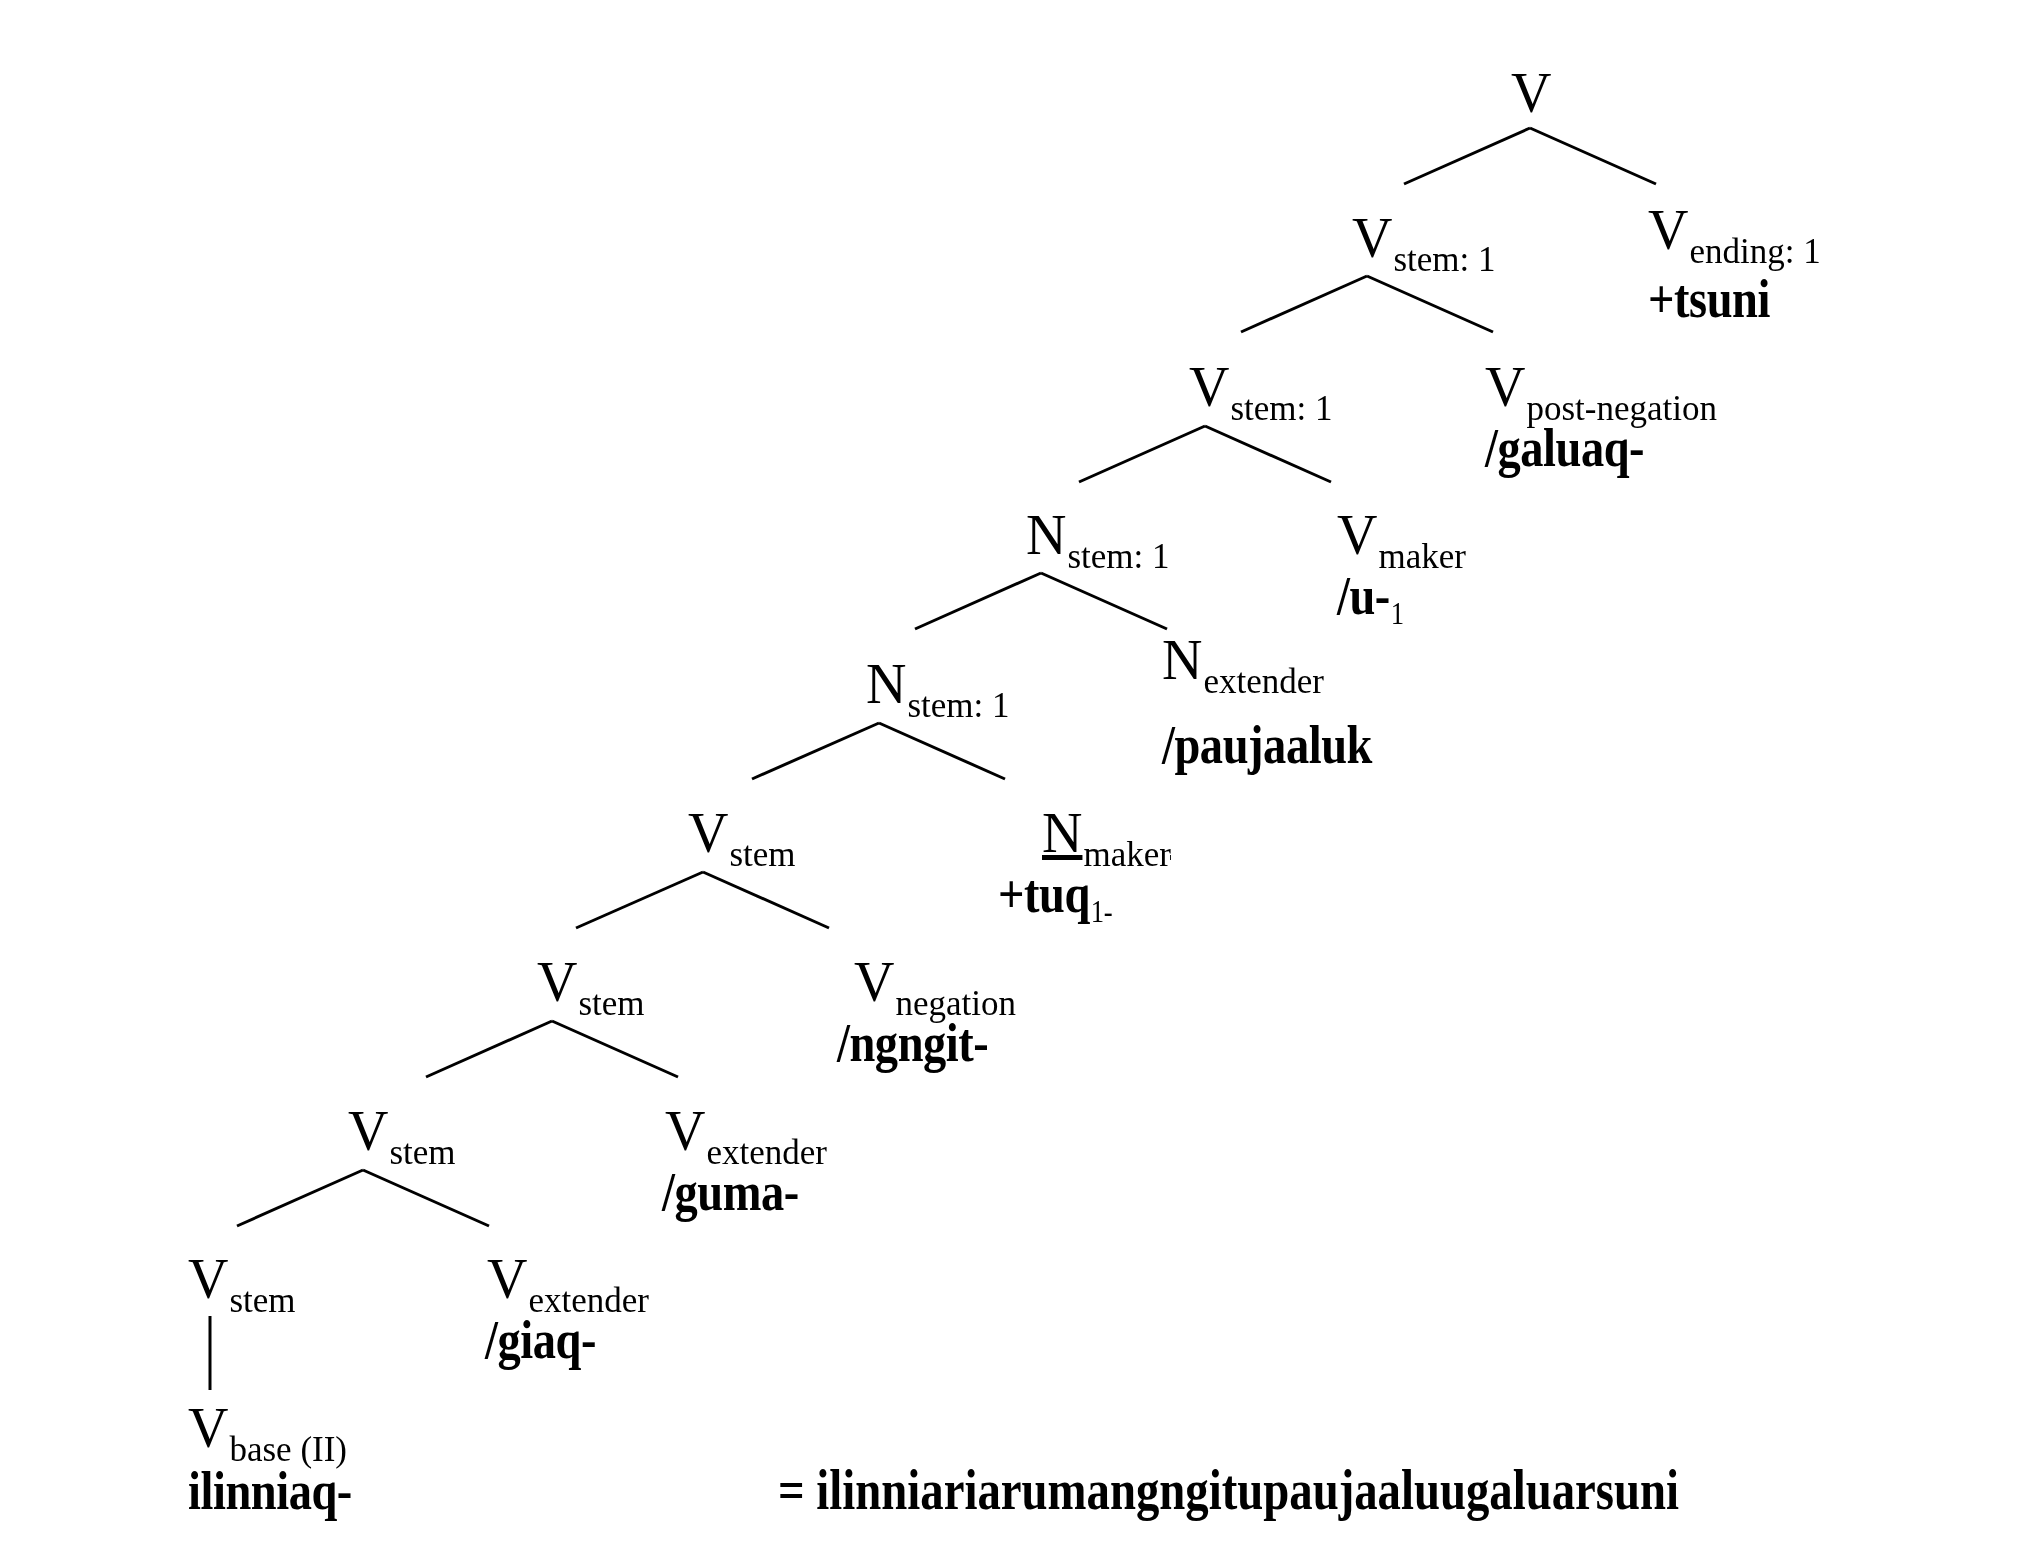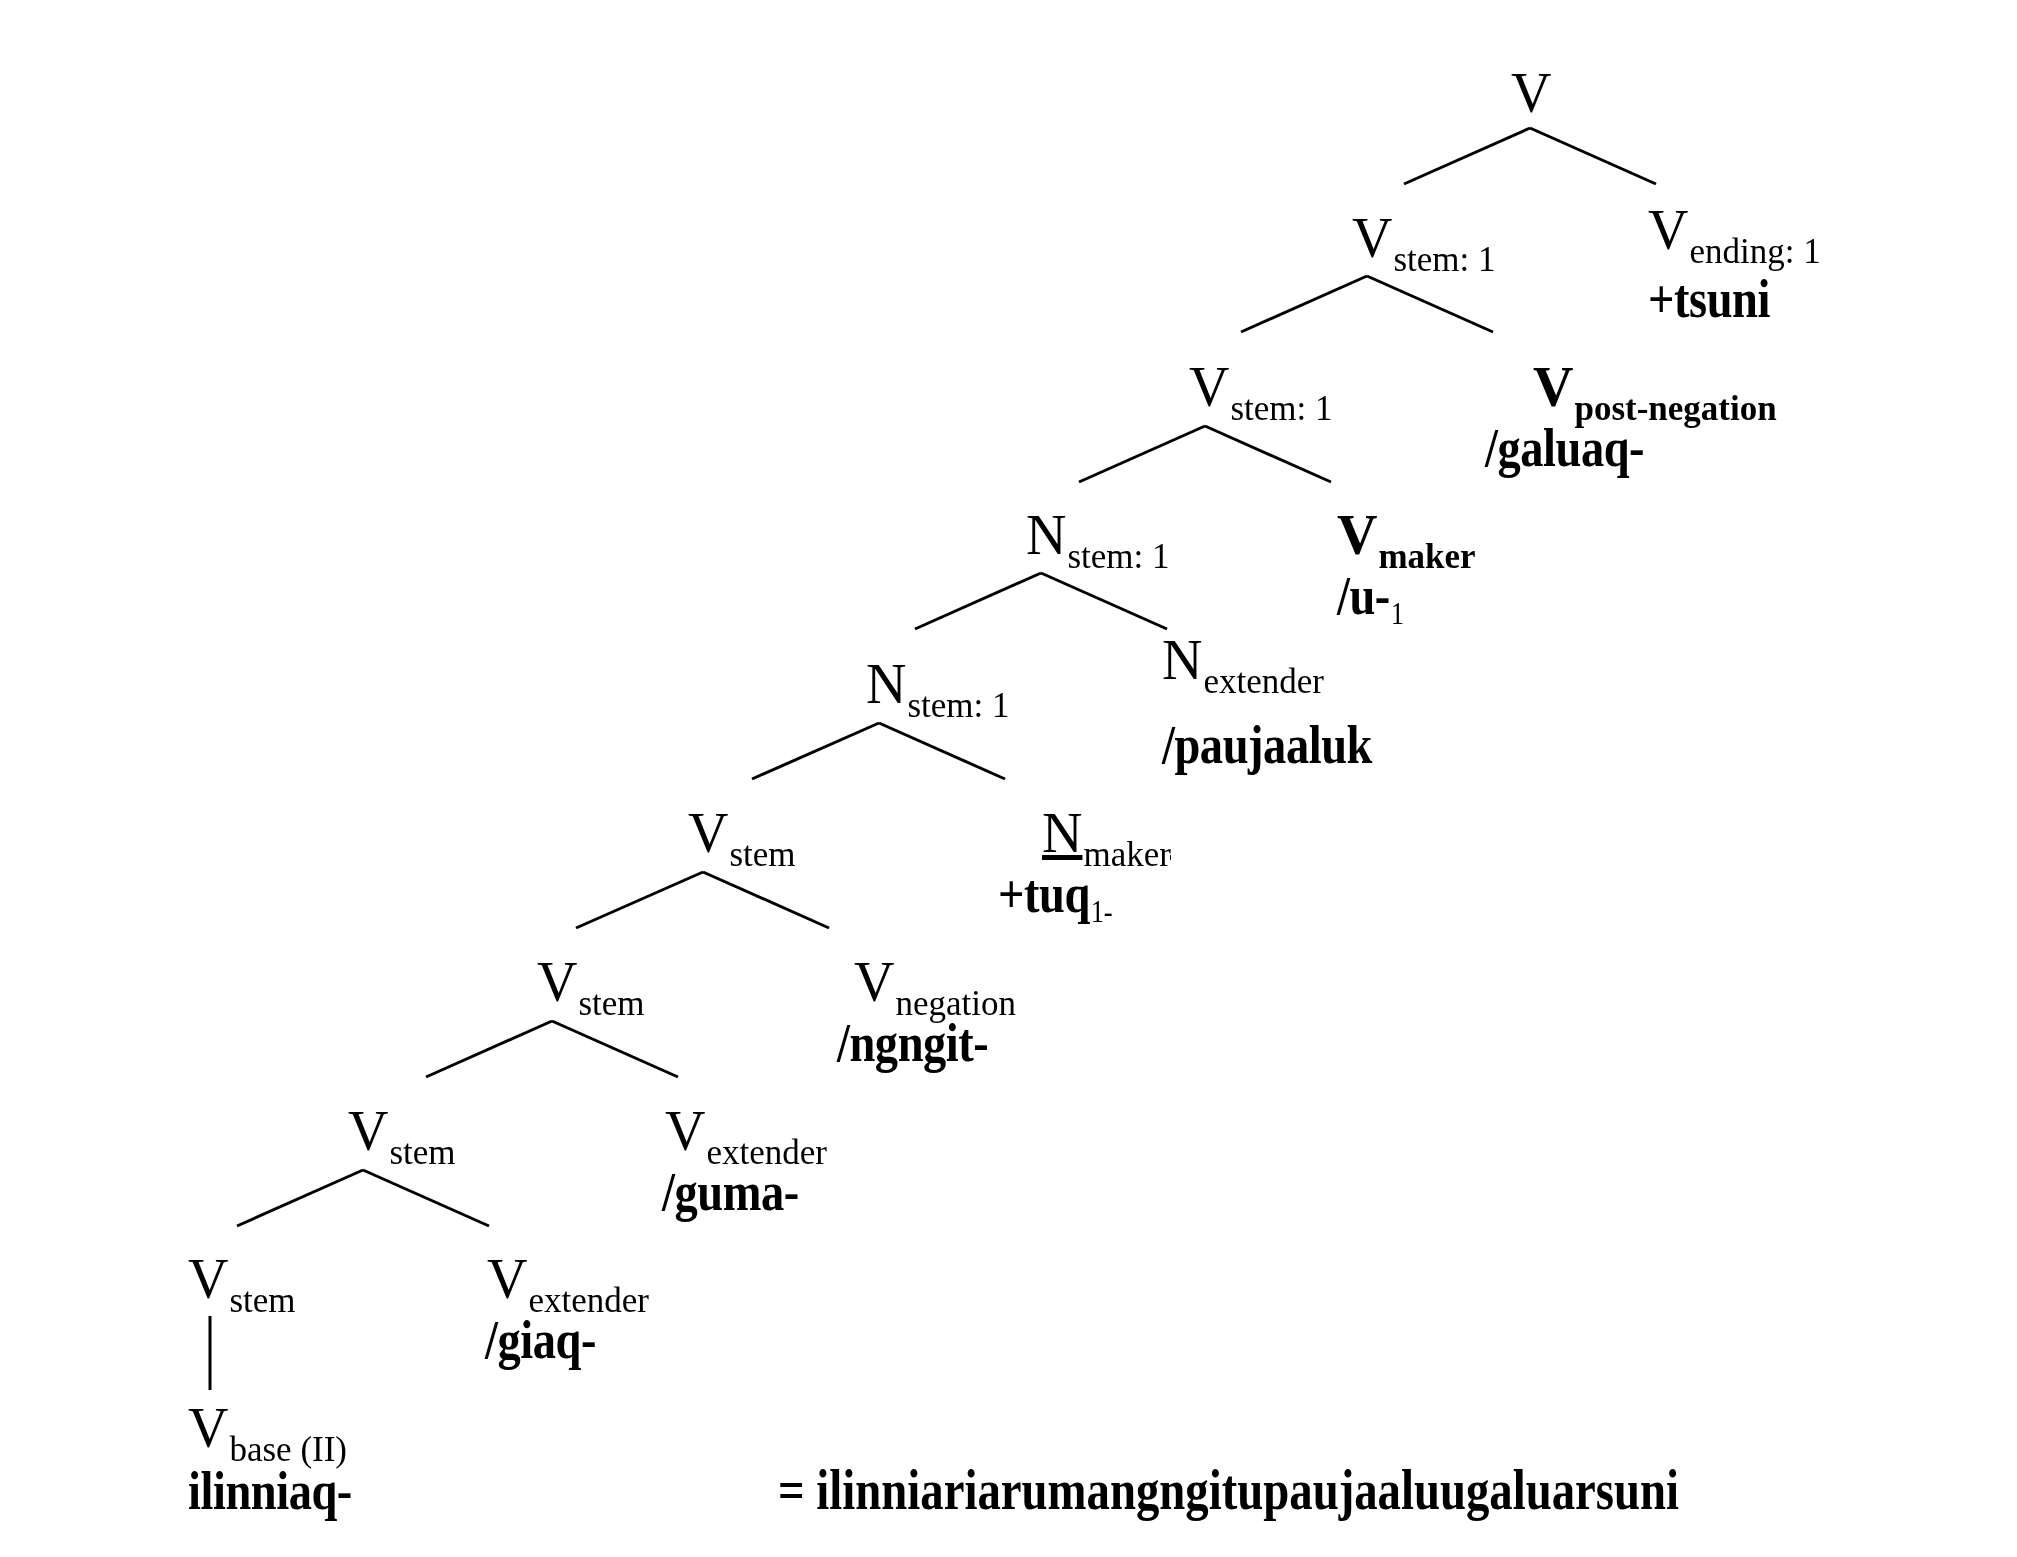--- a/index.html
+++ b/index.html
@@ -57,31 +57,31 @@
 <div class="cat" style="left:1648px; top:198px;">
   <span>V</span><span class="sub">ending: 1</span>
 </div>
 <div class="morph" style="left:1648px; top:268px;">
   <span>+tsuni</span>
 </div>
 
 <div class="cat" style="left:1189px; top:355px;">
   <span>V</span><span class="sub">stem: 1</span>
 </div>
-<div class="cat" style="left:1533px; top:355px;font-weight:bold;">
+<div class="cat" style="left:1485px; top:355px;">
   <span>V</span><span class="sub">post-negation</span>
 </div>
 <div class="morph" style="left:1485px; top:417px;">
   <span>/galuaq-</span>
 </div>
 
 <div class="cat" style="left:1026px; top:503px;">
   <span>N</span><span class="sub">stem: 1</span>
 </div>
-<div class="cat" style="left:1337px; top:503px;font-weight:bold;">
+<div class="cat" style="left:1337px; top:503px;">
   <span>V</span><span class="sub">maker</span>
 </div>
 <div class="morph" style="left:1337px; top:565px;">
   <span>/u-</span><span class="msub">1</span>
 </div>
 
 <div class="cat" style="left:866px; top:652px;">
   <span>N</span><span class="sub">stem: 1</span>
 </div>
 <div class="cat" style="left:1162px; top:628px;">

